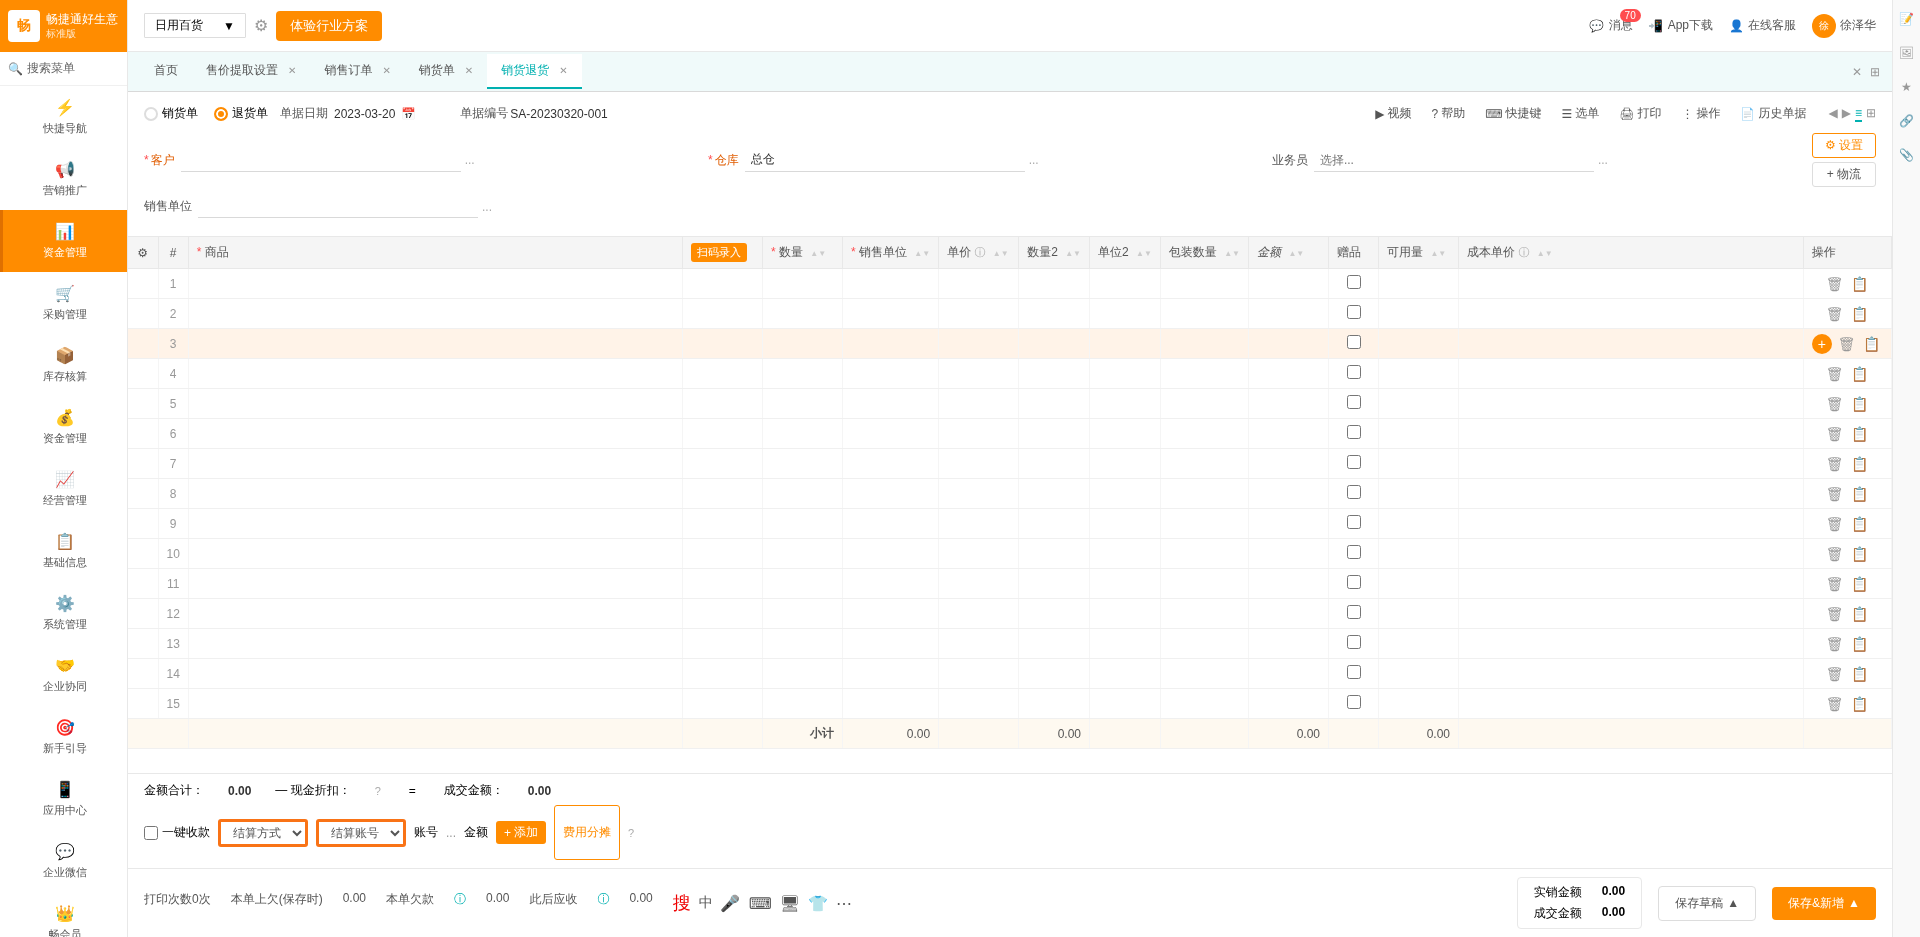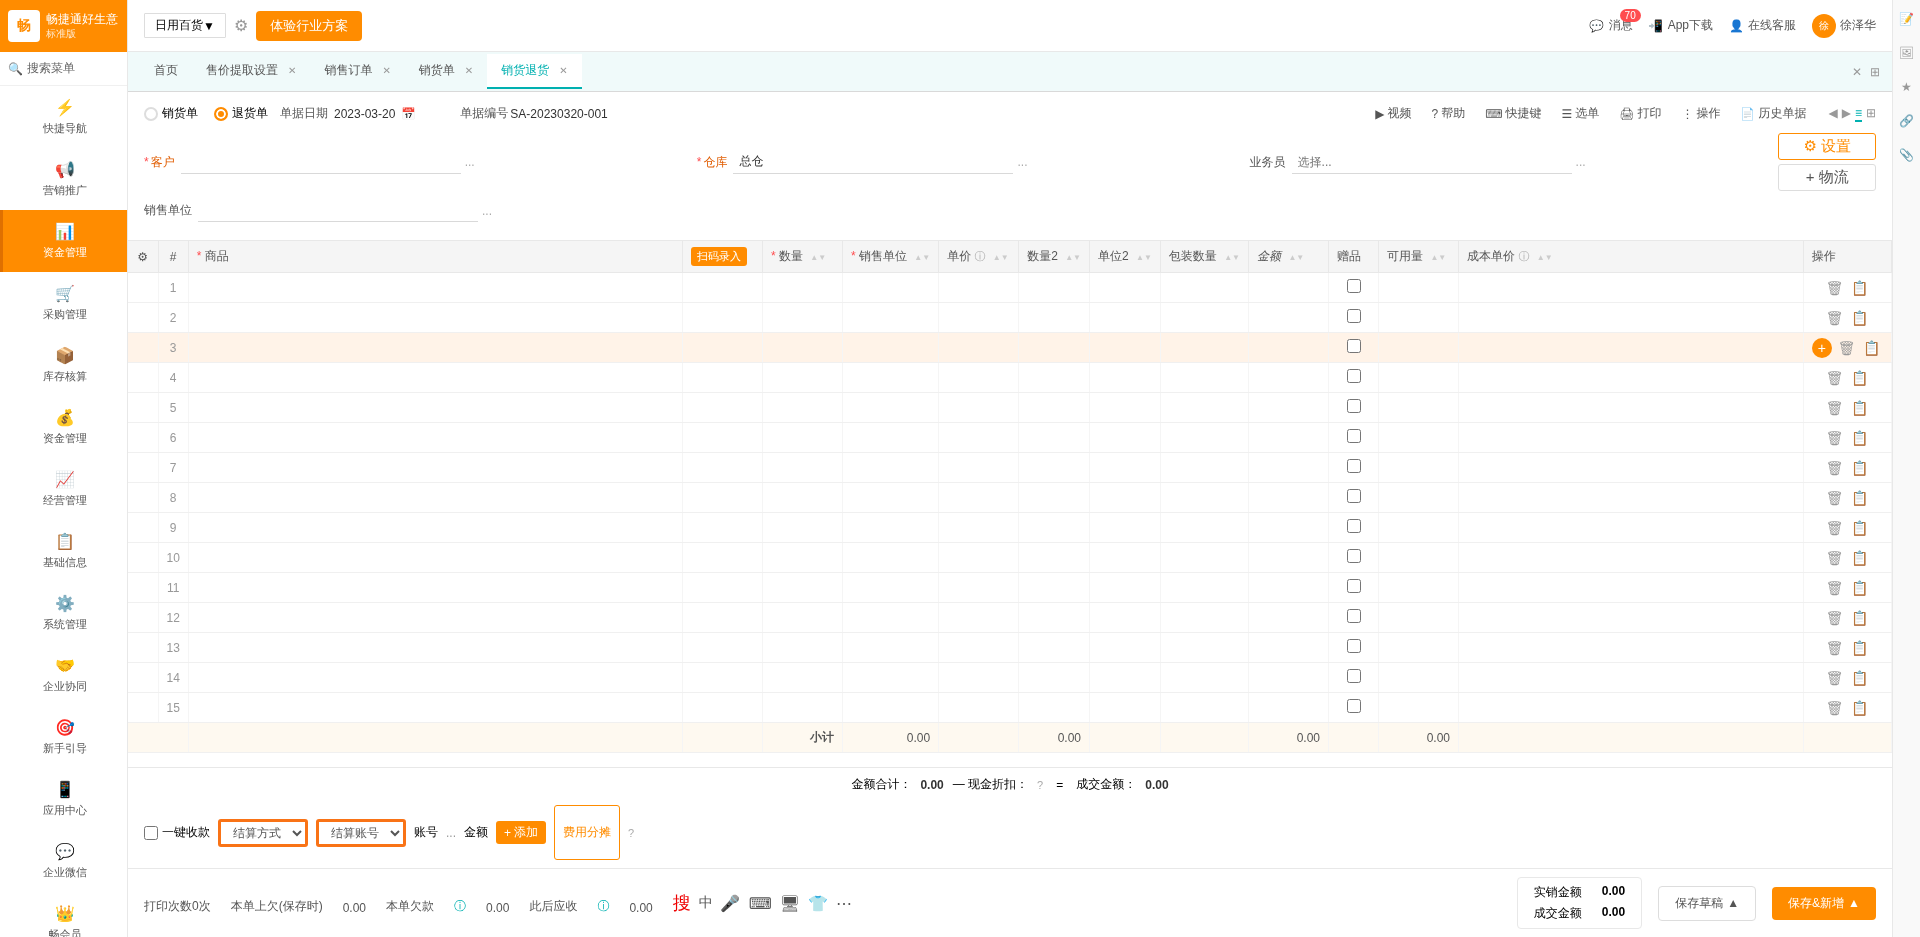--- a/index.html
+++ b/index.html
@@ -15,21 +15,21 @@
     .sidebar-item.active { background: #ff8c00; color: #fff; border-left-color: #e07000; }
     .sidebar-item .icon { font-size: 16px; }
     .sidebar-item .label { font-size: 11px; }
 
     
     .main { flex: 1; display: flex; flex-direction: column; overflow: hidden; }
 
     
     .topbar { height: 52px; background: #fff; display: flex; align-items: center; justify-content: space-between; padding: 0 16px; border-bottom: 1px solid #e8e8e8; }
     .topbar-left { display: flex; align-items: center; gap: 8px; }
-    .topbar-select { display: flex; align-items: center; gap: 0; padding: 3px 10px; border: 1px solid #ddd; border-radius: 1px; cursor: pointer; background: #fff; }
+    .topbar-select { display: flex; align-items: center; gap: 20px; padding: 3px 10px; border: 1px solid #ddd; border-radius: 1px; cursor: pointer; background: #fff; }
     .topbar-btn { background: #ff8c00; color: #fff; border: none; border-radius: 4px; padding: 6px 14px; cursor: pointer; font-size: 13px; }
     .topbar-right { display: flex; align-items: center; gap: 16px; color: #555; }
     .msg-badge { position: relative; display: inline-flex; align-items: center; gap: 4px; }
     .badge { background: #ff4d4f; color: #fff; border-radius: 10px; padding: 1px 5px; font-size: 10px; position: absolute; top: -8px; right: -8px; }
 
     
     .tabs { background: #f0fafa; border-bottom: 1px solid #d9d9d9; display: flex; align-items: center; padding: 0 12px; height: 40px; }
     .tab { padding: 8px 14px; cursor: pointer; color: #555; display: flex; align-items: center; gap: 6px; border-bottom: 2px solid transparent; white-space: nowrap; }
     .tab.active { color: #00b0b0; border-bottom: 2px solid #00b0b0; background: #fff; }
     .tab .close { color: #999; font-size: 10px; margin-left: 4px; }
@@ -45,21 +45,21 @@
     .radio-dot { width: 14px; height: 14px; border-radius: 50%; border: 2px solid #ddd; }
     .radio-dot.checked { border-color: #ff8c00; background: #ff8c00; box-shadow: inset 0 0 0 2px #fff; }
     .date-field { display: flex; align-items: center; gap: 6px; color: #555; }
     .code-field { display: flex; align-items: center; gap: 2px; color: #555; margin-left: 32px; }
     .form-toolbar-right { display: flex; align-items: center; gap: 8px; color: #555; font-size: 12px; }
     .toolbar-btn { display: flex; align-items: center; gap: 3px; cursor: pointer; color: #555; padding: 3px 6px; }
     .field-label { color: #e05c00; white-space: nowrap; margin-right: 6px; }
     .field-label::before { content: '*'; color: #ff4d4f; margin-right: 2px; }
     .field-input { flex: 1; border: none; border-bottom: 1px solid #d9d9d9; padding: 4px 6px; color: #333; outline: none; background: transparent; min-width: 60px; max-width: 280px; }
     .field-dots { color: #aaa; margin-left: 4px; cursor: pointer; }
-    .action-btn { background: #fff; border: 1px solid #ddd; border-radius: 3px; padding: 3px 24px; cursor: pointer; font-size: 15px; color: #555; white-space: nowrap; }
+    .action-btn { background: #fff; border: 1px solid #ddd; border-radius: 3px; padding: 3px 12px; cursor: pointer; font-size: 12px; color: #555; white-space: nowrap; }
     .action-btn.orange { color: #ff8c00; border-color: #ff8c00; }
 
     
     .table-container { flex: 1; overflow: auto; background: #fff; }
     table { width: 100%; border-collapse: collapse; }
     thead tr { background: #f5f5f5; }
     th { padding: 6px 8px; text-align: left; border-bottom: 1px solid #e8e8e8; border-right: 1px solid #e8e8e8; color: #555; font-weight: normal; white-space: nowrap; position: relative; font-size: 12px; }
     td { padding: 4px 8px; border-bottom: 1px solid #f0f0f0; border-right: 1px solid #f5f5f5; color: #333; height: 30px; font-size: 12px; }
     tr.active-row td { background: #fff3e8; }
     .row-num { color: #999; text-align: center; width: 30px; }
@@ -71,29 +71,29 @@
     .add-row-btn { width: 20px; height: 20px; background: #ff8c00; color: #fff; border-radius: 50%; display: flex; align-items: center; justify-content: center; cursor: pointer; font-size: 14px; border: none; }
     .row-actions { display: flex; gap: 4px; justify-content: center; }
     .icon-btn { background: none; border: none; cursor: pointer; color: #999; font-size: 14px; padding: 2px; }
     .info-icon { color: #aaa; font-size: 11px; cursor: pointer; }
 
     
     .summary-row td { background: #fef9f0; font-weight: normal; color: #555; }
 
     
     .bottom-section { background: #fff; border-top: 1px solid #e8e8e8; padding: 8px 16px; }
-    .calc-row { display: flex; align-items: center; gap: 9px; margin-bottom: 12px; justify-content: center; }
+    .calc-row { display: flex; align-items: center; gap: 24px; margin-bottom: 6px; }
     .payment-row { display: flex; align-items: center; gap: 8px; }
     .payment-check { display: flex; align-items: center; gap: 4px; }
     .payment-select { padding: 3px 8px; border: 3px solid #f97316; border-radius: 3px; color: #555; background: #fff; }
     .add-fee-btn { background: #ff8c00; color: #fff; border: none; border-radius: 3px; padding: 3px 8px; cursor: pointer; display: flex; align-items: center; gap: 3px; }
     .fee-split-btn { background: #fff; border: 1px solid #ff8c00; color: #ff8c00; border-radius: 3px; padding: 18px 8px; cursor: pointer; }
 
     .footer-bar { display: flex; align-items: center; justify-content: space-between; padding: 8px 16px; background: #fff; border-top: 1px solid #e8e8e8; }
-    .footer-info { display: flex; gap: 20px; color: #555; align-items: flex-end; }
+    .footer-info { display: flex; gap: 20px; color: #555; align-items: flex-start; }
     .footer-right { display: flex; align-items: center; gap: 16px; }
     .amount-summary { background: #fff; border: 1px solid #e8e8e8; padding: 6px 16px; border-radius: 4px; display: flex; flex-direction: column; gap: 4px; text-align: right; }
     .save-draft-btn { background: #fff; border: 1px solid #ddd; border-radius: 4px; padding: 8px 16px; cursor: pointer; color: #555; display: flex; align-items: center; gap: 4px; }
     .save-new-btn { background: #ff8c00; color: #fff; border: none; border-radius: 4px; padding: 8px 16px; cursor: pointer; display: flex; align-items: center; gap: 4px; font-size: 13px; }
 
     
     .right-panel { width: 28px; background: #f9f9f9; border-left: 1px solid #e8e8e8; display: flex; flex-direction: column; align-items: center; padding: 8px 0; gap: 12px; color: #999; font-size: 16px; }
     .right-panel-icon { cursor: pointer; padding: 4px; }
     .orange { color: #ff8c00; }
 

